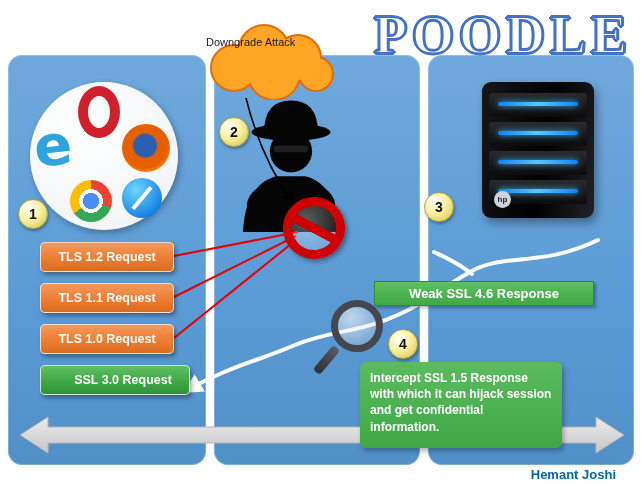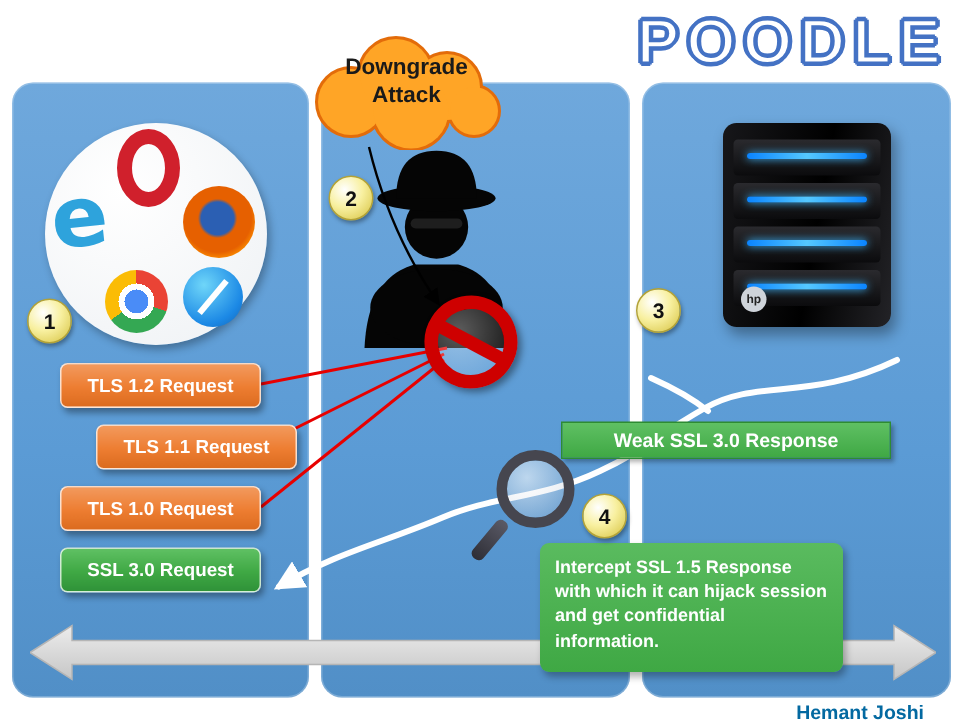--- a/index.html
+++ b/index.html
@@ -1,42 +1,42 @@
 <!DOCTYPE html>
 <html><head>
 <meta charset="utf-8">
 <style>
   html,body{margin:0;padding:0;background:#fff;}
   .stage{position:relative;width:644px;height:484px;background:#fff;overflow:hidden;
          font-family:"Liberation Sans",sans-serif;}
 
   
   .url{position:absolute;left:24px;top:5px;color:#FF0000;font-weight:bold;font-size:13px;z-index:9;}
-  .title{position:absolute;right:12px;top:4px;font-size:42px;font-weight:bold;letter-spacing:5px;
+  .title{position:absolute;right:12px;top:4px;font-size:54px;font-weight:bold;letter-spacing:5px;
          color:#fff;-webkit-text-stroke:2px #4472C4;
          text-shadow:2px 0 #4472C4,-2px 0 #4472C4,0 2px #4472C4,0 -2px #4472C4;
-         font-family:Liberation Sans, sans-serif;z-index:9;}
+         font-family:Liberation Serif, serif;z-index:9;}
   .author{position:absolute;right:28px;bottom:2px;color:#0369a1;font-weight:bold;font-size:13px;z-index:9;}
 
   
   .panel{position:absolute;top:55px;height:410px;border-radius:14px;
          background:linear-gradient(#6FA8DC,#5B9BD5 60%,#518FC7);
          box-shadow:inset 0 0 0 1px rgba(255,255,255,.25);z-index:1;}
   #panel-client{left:8px;width:198px;}
   #panel-attacker{left:214px;width:206px;}
   #panel-server{left:428px;width:206px;}
 
   
   .overlay{position:absolute;left:0;top:0;width:644px;height:484px;pointer-events:none;}
   #curves{z-index:2;} #lines{z-index:4;}
 
   
   .cloud-wrap{position:absolute;left:196px;top:22px;width:150px;height:78px;z-index:3;}
-  .cloud-label{position:absolute;left:206px;top:36px;width:130px;text-align:center;
-               font-weight:bold;font-size:15px;color:#1a1a1a;z-index:4;line-height:1.25;}
+  .cloud-label{position:absolute;left:206px;top:36px;width:130px;
+               font-weight:normal;font-size:11px;color:#1a1a1a;z-index:4;line-height:1.25;}
 
   
   .badge{position:absolute;width:28px;height:28px;border-radius:50%;z-index:6;
          background:radial-gradient(circle at 35% 30%,#ffffff,#f8f0a0 45%,#e3d465 78%,#cdbb3f);
          border:1px solid #b2a238;box-shadow:1px 2px 3px rgba(0,0,0,.35);
          display:flex;align-items:center;justify-content:center;font-weight:bold;font-size:14px;color:#111;}
   #badge-1{left:18px;top:199px;} #badge-2{left:219px;top:117px;}
   #badge-3{left:424px;top:192px;} #badge-4{left:388px;top:329px;}
 
   
@@ -79,22 +79,22 @@
            box-shadow:2px 3px 5px rgba(0,0,0,.4);}
   .no-sign .slash{position:absolute;left:-3px;top:18px;width:50px;height:9px;background:#CE0000;
            transform:rotate(40deg);}
 
   
   .req-btn{position:absolute;left:40px;width:132px;height:28px;border-radius:5px;z-index:5;
            display:flex;align-items:center;justify-content:center;color:#fff;font-weight:bold;
            font-size:12.5px;border:1px solid rgba(255,255,255,.75);
            box-shadow:2px 3px 4px rgba(0,0,0,.35);}
   .req-tls{background:linear-gradient(#F2995D,#ED7D31 55%,#DB6B1F);}
-  .req-ssl{background:linear-gradient(#5FC063,#3FA844 55%,#2F9238);}
-  #req-0{top:242px;} #req-1{top:283px;margin-left:24px;} #req-2{top:324px;} #req-3{top:365px;}
+  .req-ssl{background:linear-gradient(#5FC063,#3FA844 55%,#2F9238);padding-left:16px;}
+  #req-0{top:242px;} #req-1{top:283px;} #req-2{top:324px;} #req-3{top:365px;}
 
   
   .response-bar{position:absolute;left:374px;top:281px;width:218px;height:23px;z-index:5;
                 background:linear-gradient(#5FC063,#3FA844);border:1px solid #2E8B33;
                 color:#fff;font-weight:bold;font-size:13px;display:flex;align-items:center;
                 justify-content:center;box-shadow:2px 2px 3px rgba(0,0,0,.3);}
 
   
   .magnifier{position:absolute;left:315px;top:300px;width:64px;height:80px;z-index:6;}
   .magnifier .lens{position:absolute;left:16px;top:0;width:38px;height:38px;border-radius:50%;
@@ -192,21 +192,21 @@
 
   <div class="no-sign">
     <div class="slash"></div>
   </div>
 
   <div class="req-btn req-tls" id="req-0">TLS 1.2 Request</div>
   <div class="req-btn req-tls" id="req-1">TLS 1.1 Request</div>
   <div class="req-btn req-tls" id="req-2">TLS 1.0 Request</div>
   <div class="req-btn req-ssl" id="req-3">SSL 3.0 Request</div>
 
-  <div class="response-bar">Weak SSL 3.0 Response</div>
+  <div class="response-bar">Weak SSL 4.6 Response</div>
 
   <div class="magnifier">
     <div class="lens"></div>
     <div class="handle"></div>
   </div>
 
   <div class="note-box">Intercept SSL 1.5 Response with which it can hijack session and get confidential information.</div>
 
   <div class="badge" id="badge-1">1</div>
   <div class="badge" id="badge-2">2</div>

